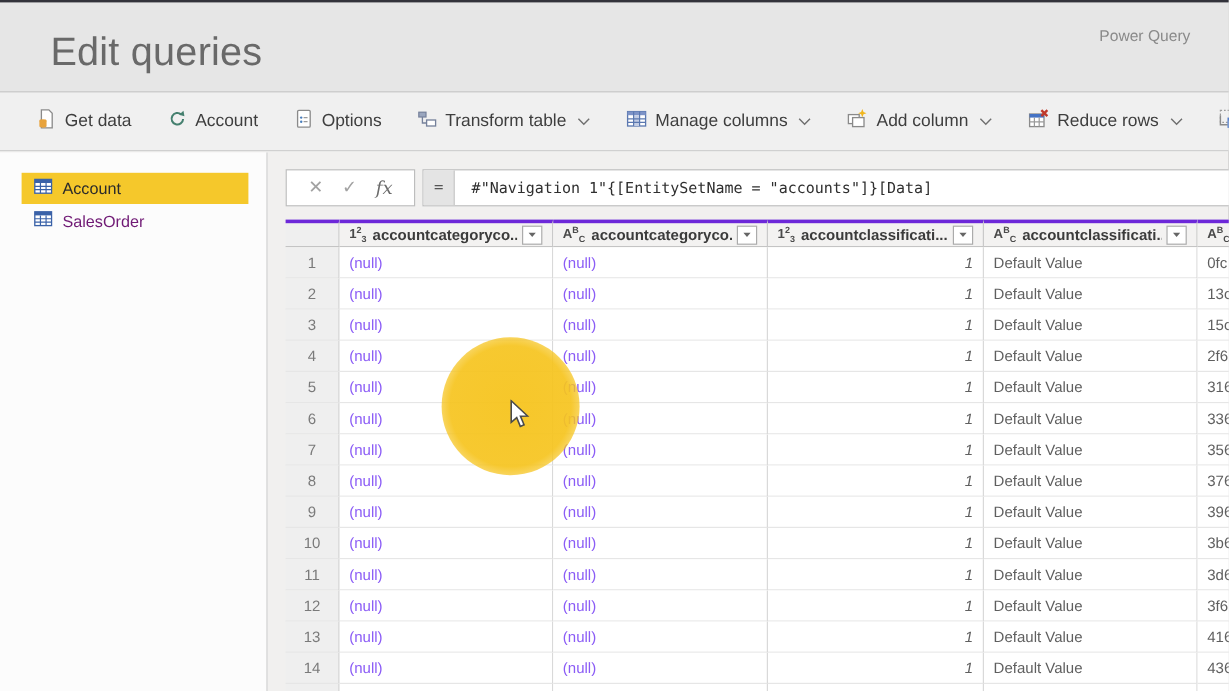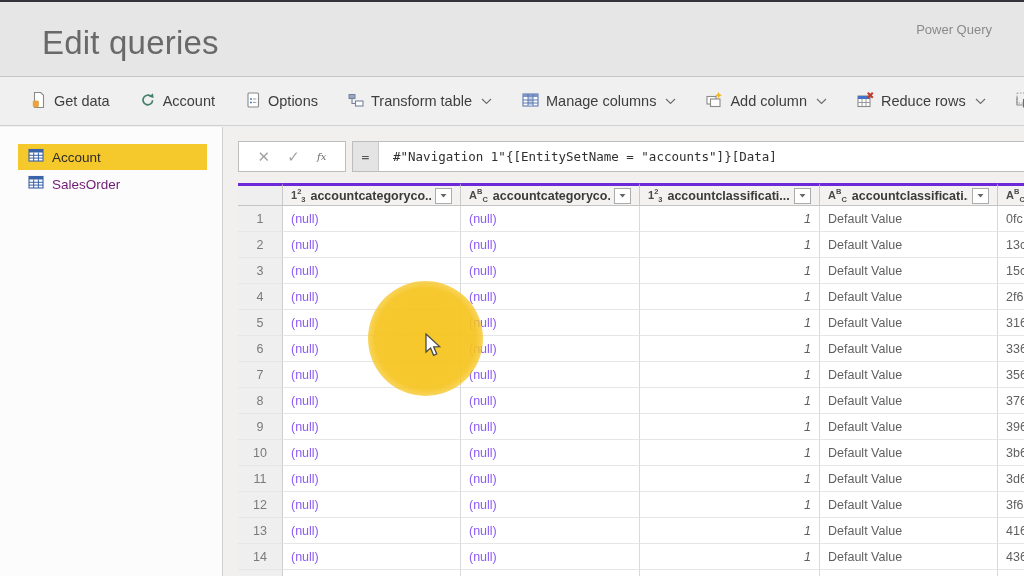--- a/index.html
+++ b/index.html
@@ -25,21 +25,21 @@
   .sidebar { position:absolute; top:127px; left:0; width:223px; height:449px; background:#fcfcfc; border-right:1px solid #cfcfcf; }
   .query-item { position:relative; margin:0 15px 1px 18px; height:26px; display:flex; align-items:center; gap:8px; padding-left:10px;
                 font-size:13.5px; color:#701a75; }
   .query-item.first { margin-top:17px; }
   .query-item.selected { background:#F5C82B; color:#2b2b2b; }
 
   
   .fbar-btns { position:absolute; left:238px; top:141px; width:108px; height:31px; background:#fff; border:1px solid #bdbdbd;
                display:flex; align-items:center; justify-content:space-around; padding:0 10px; }
   .fbtn { color:#a2a2a2; font-size:15px; line-height:1; }
-  .fx { font-family:"DejaVu Serif", serif; font-style:italic; font-size:10px; color:#6b6b6b; }
+  .fx { font-family:"DejaVu Serif", serif; font-style:italic; font-size:15px; color:#6b6b6b; }
   .fbar-input { position:absolute; left:352px; top:141px; width:700px; height:31px; background:#fff; border:1px solid #bdbdbd;
                 display:flex; align-items:stretch; }
   .eq-seg { width:26px; background:#e4e4e4; border-right:1px solid #c9c9c9; display:flex; align-items:center; justify-content:center;
             font-family:"DejaVu Sans Mono", monospace; font-size:13px; color:#555; flex:none; }
   .formula-text { display:flex; align-items:center; padding-left:14px; font-family:"DejaVu Sans Mono", monospace;
                   font-size:12.5px; color:#2f2f2f; white-space:pre; }
 
   
   .pq-table { position:absolute; left:238px; top:183px; width:852px; }
   .t-row { display:flex; height:26px; }

